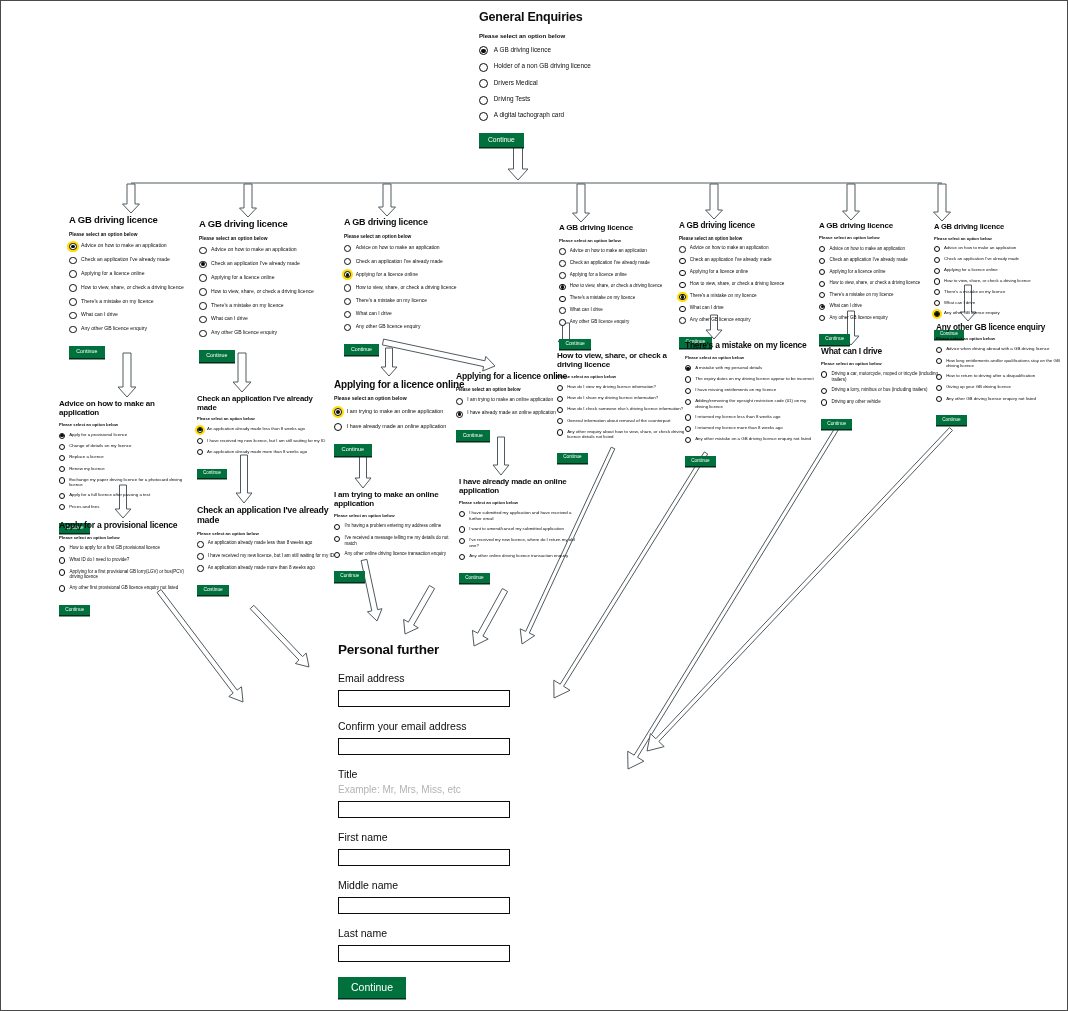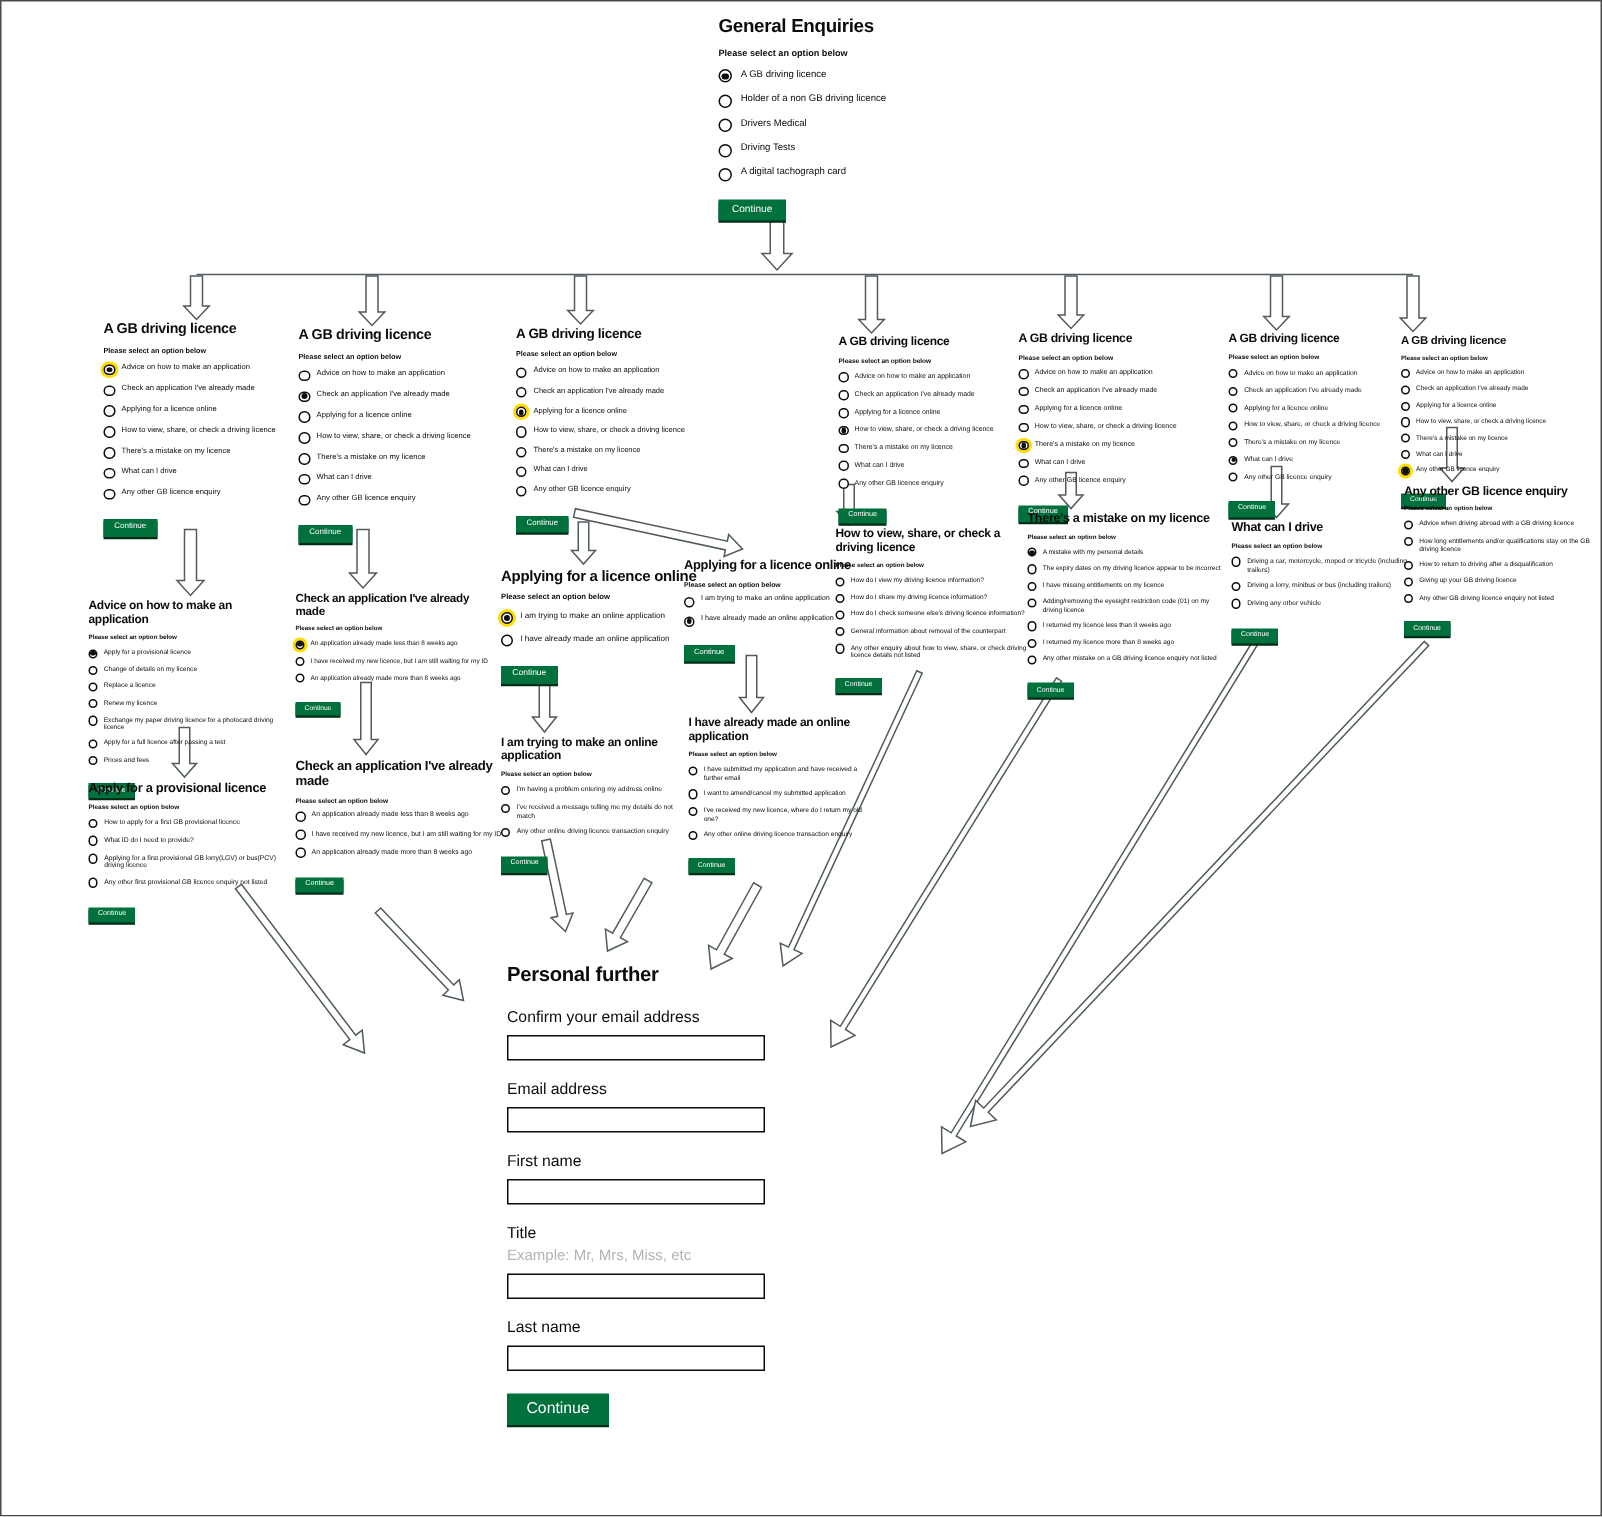--- a/index.html
+++ b/index.html
@@ -420,40 +420,44 @@
         </div><div class="opt" style="margin-bottom: 4.59px;">
           <span class="radio" style="width: 6.2px; height: 6.2px; margin-right: 3.96px; margin-top: 0.44px;"></span>
           <span class="olabel" style="font-size: 4.4px;">Any other GB driving licence enquiry not listed</span>
         </div><span class="cbtn" style="font-size: 4.62px; padding: 2.64px 6.16px; margin-top: 3.57px;">Continue</span></div>
     </div>
 
   <div class="pd">
     <h2>Personal further</h2>
 
     <div class="fld">
+      <div class="flabel">Email address</div>
+      <input style="">
+    </div>
+
+    <div class="fld">
       <div class="flabel">Confirm your email address</div>
-      <input style="">
-    </div>
-
-    <div class="fld">
-      <div class="flabel">Email address</div>
-      <input style="">
-    </div>
-
-    <div class="fld">
-      <div class="flabel">First name</div>
       <input style="">
     </div>
 
     <div class="fld">
       <div class="flabel">Title</div>
       <div class="fhint">Example: Mr, Mrs, Miss, etc</div>
       <input style="">
     </div>
 
+    <div class="fld">
+      <div class="flabel">First name</div>
+      <input style="">
+    </div>
+
+    <div class="fld">
+      <div class="flabel">Middle name</div>
+      <input style="">
+    </div>
 
     <div class="fld">
       <div class="flabel">Last name</div>
       <input style="">
     </div>
 
     <span class="cbtn">Continue</span>
   </div>
 </div>
 

